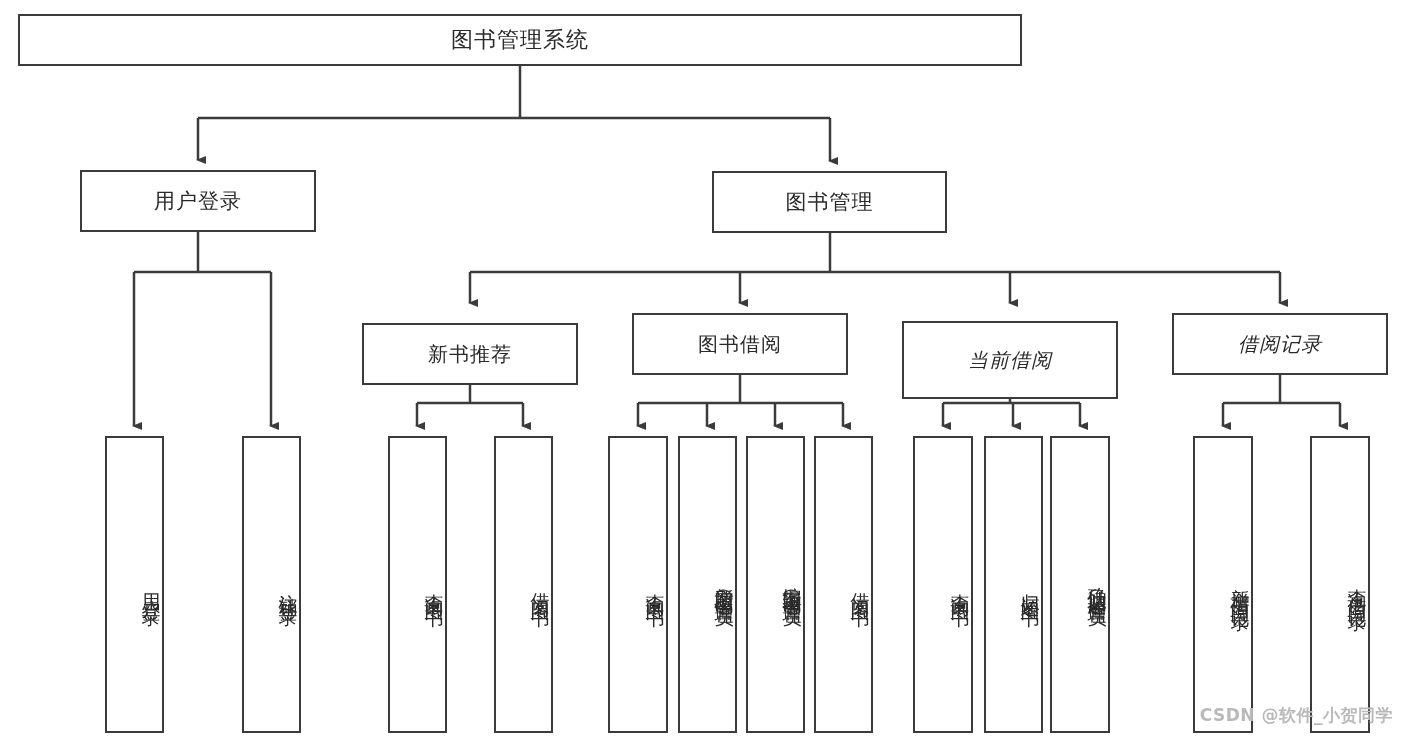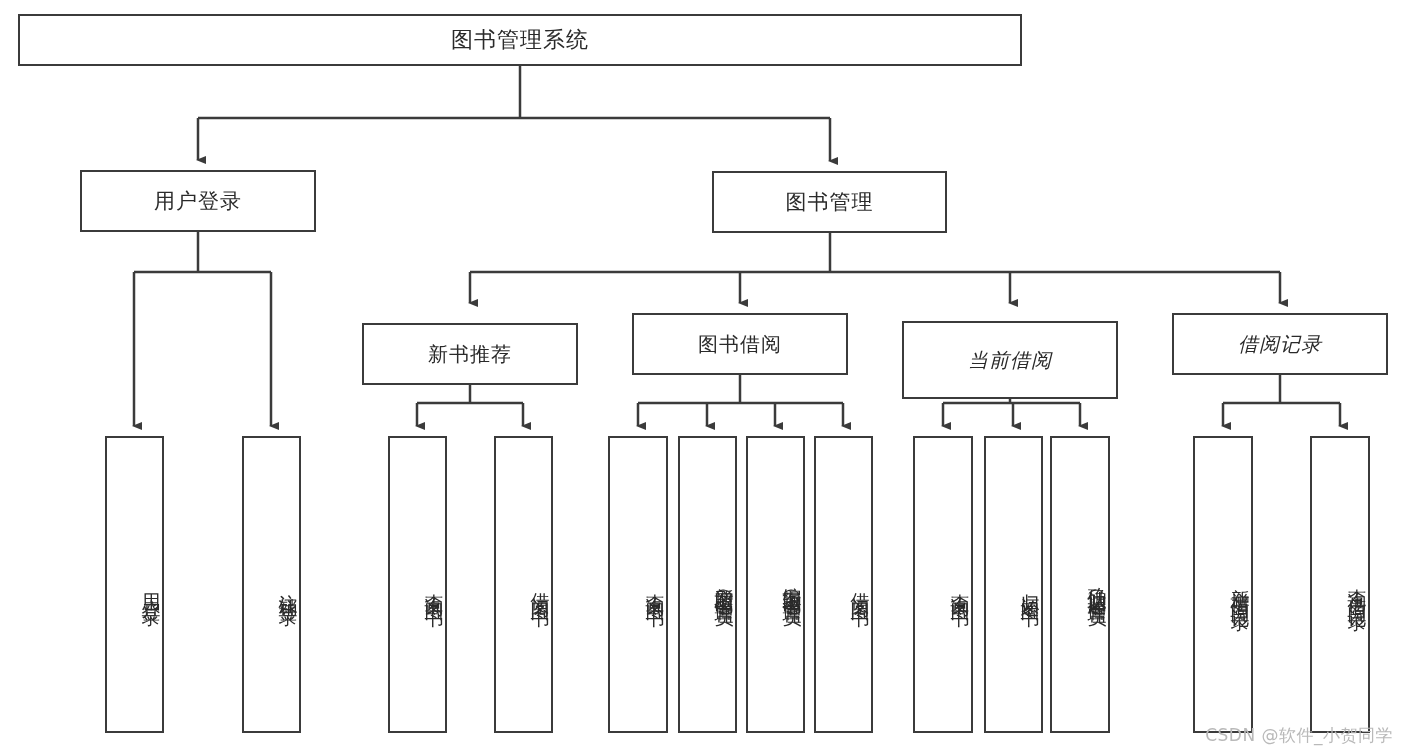--- a/index.html
+++ b/index.html
@@ -40,26 +40,27 @@
     letter-spacing:5px;
   }
   .node.leaf.tall{
     align-items:flex-start;
     padding-top:2px;
     letter-spacing:3px;
   }
 
   .watermark{
     position:absolute;
-    right:12px;bottom:0;
+    right:12px;bottom:20px;
     font-size:17px;
     color:#b9b9b9;
     letter-spacing:0.5px;
     white-space:nowrap;
     pointer-events:none;
+    font-weight:bold;
   }
 </style>
 </head>
 <body>
 
 <div id="canvas">
 
   <svg class="links" viewBox="0 0 1405 747">
     <defs>
       <marker id="arw" markerWidth="10" markerHeight="10" refX="4" refY="8" orient="auto" markerUnits="userSpaceOnUse">

